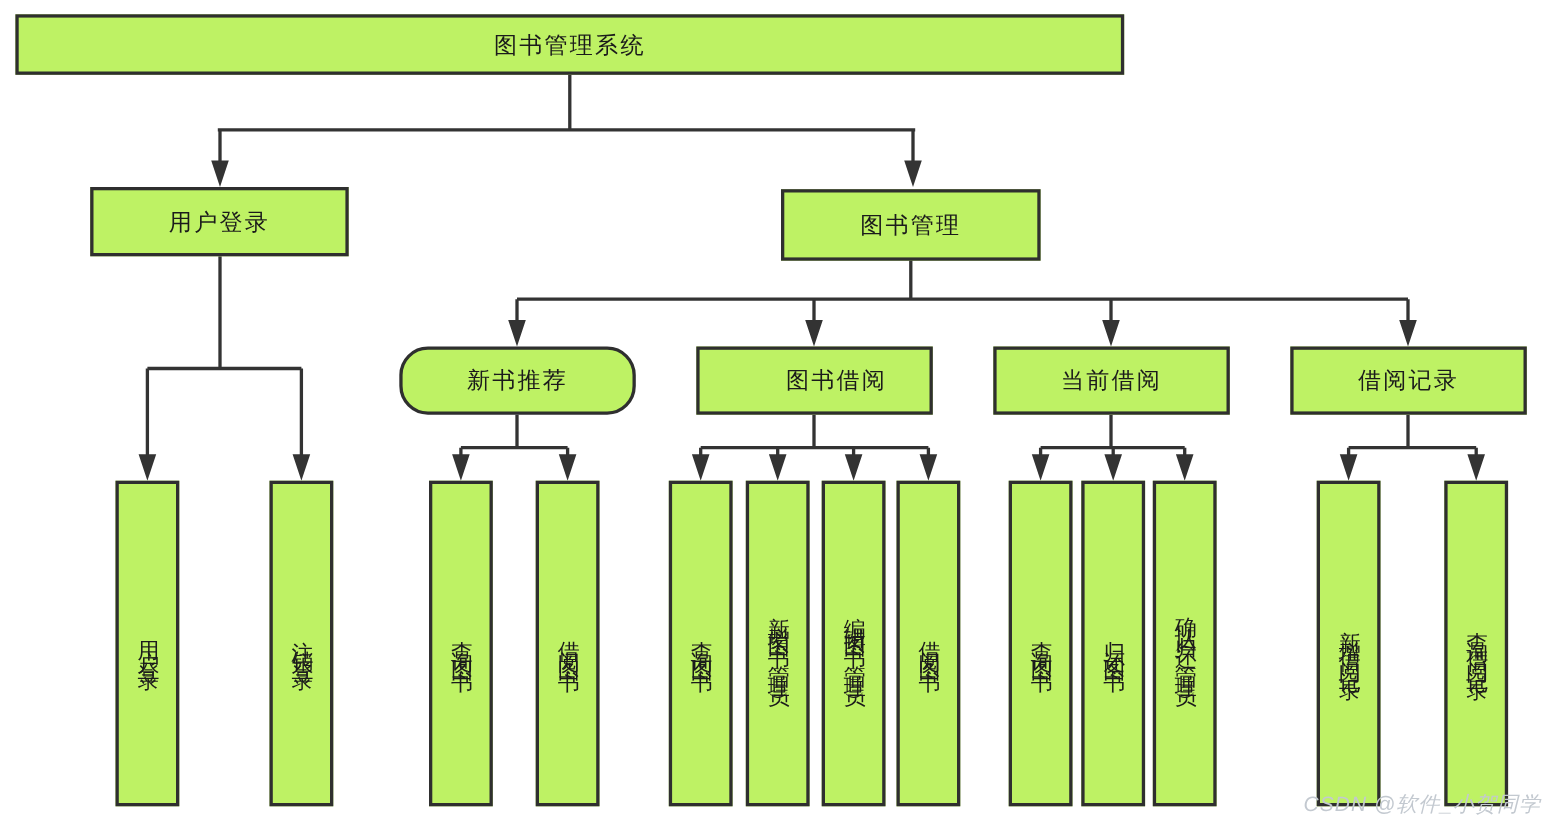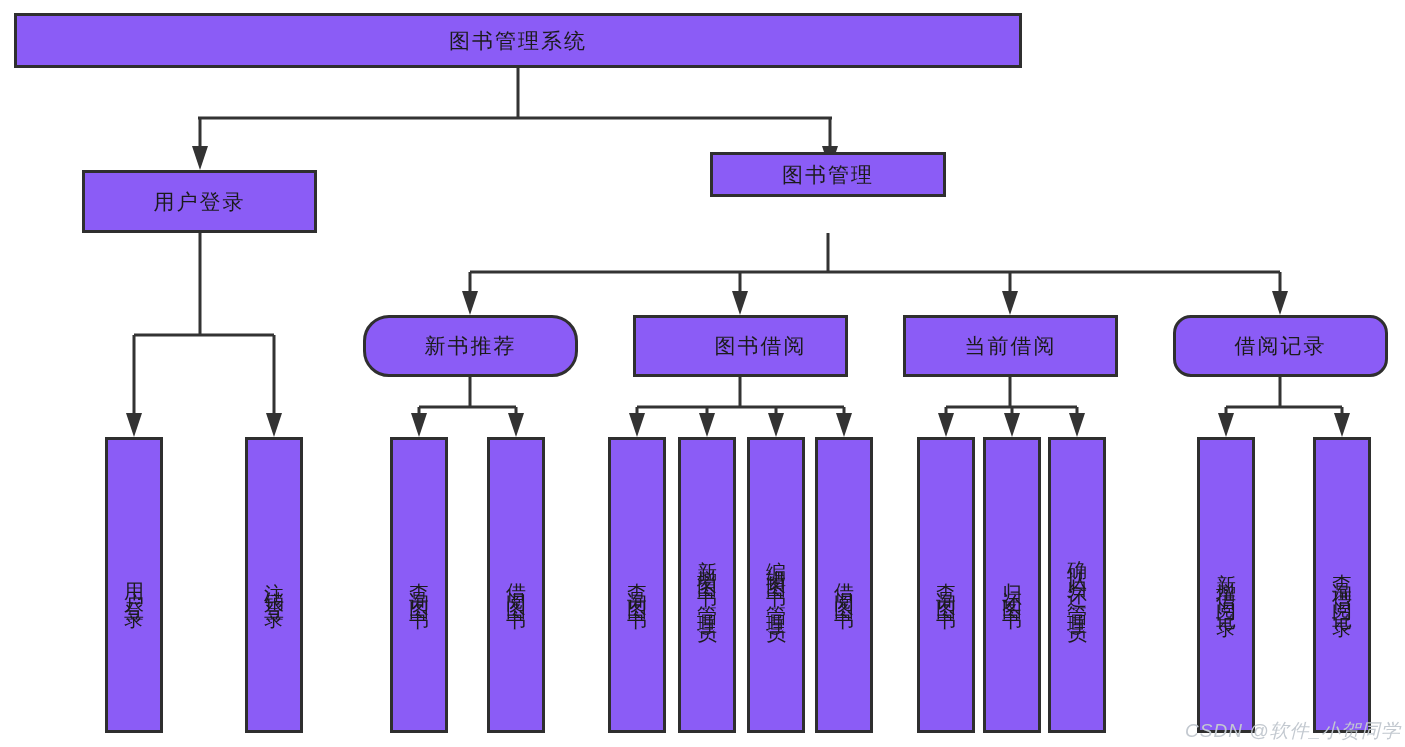--- a/index.html
+++ b/index.html
@@ -17,21 +17,21 @@
   }
   #connectors {
     position: absolute;
     left: 0; top: 0;
     width: 1405px; height: 747px;
     z-index: 1;
   }
   .box {
     position: absolute;
     box-sizing: border-box;
-    background: #8b5cf6;
+    background: #bef264;
     border: 3px solid #2f2f2f;
     display: flex;
     align-items: center;
     justify-content: center;
     color: #1b1b1b;
     z-index: 2;
   }
   .h-label {
     font-size: 21px;
     letter-spacing: 2px;
@@ -82,34 +82,34 @@
              M1218 413 L1234 413 L1226 437 Z  M1334 413 L1350 413 L1342 437 Z" fill="#333333" stroke="none"></path>
   </svg>
 
   <div class="box" style="left:14px; top:13px; width:1008px; height:55px;">
     <span class="h-label">图书管理系统</span>
   </div>
 
   <div class="box" style="left:82px; top:170px; width:235px; height:63px;">
     <span class="h-label">用户登录</span>
   </div>
-  <div class="box" style="left:710px; top:152px; width:236px; height:45px;">
+  <div class="box" style="left:710px; top:172px; width:236px; height:65px;">
     <span class="h-label">图书管理</span>
   </div>
 
   <div class="box" style="left:363px; top:315px; width:215px; height:62px;border-radius:26px;">
     <span class="h-label">新书推荐</span>
   </div>
   <div class="box" style="left:633px; top:315px; width:215px; height:62px;padding-left:40px;">
     <span class="h-label">图书借阅</span>
   </div>
   <div class="box" style="left:903px; top:315px; width:215px; height:62px;font-family:Liberation Serif, serif;">
     <span class="h-label">当前借阅</span>
   </div>
-  <div class="box" style="left:1173px; top:315px; width:215px; height:62px;border-radius:18px;">
+  <div class="box" style="left:1173px; top:315px; width:215px; height:62px;">
     <span class="h-label">借阅记录</span>
   </div>
 
   <div class="box leaf" style="left:105px; top:437px; width:58px; height:296px;">
     <span class="v-label">用户登录</span>
   </div>
   <div class="box leaf" style="left:245px; top:437px; width:58px; height:296px;">
     <span class="v-label">注销登录</span>
   </div>
 

